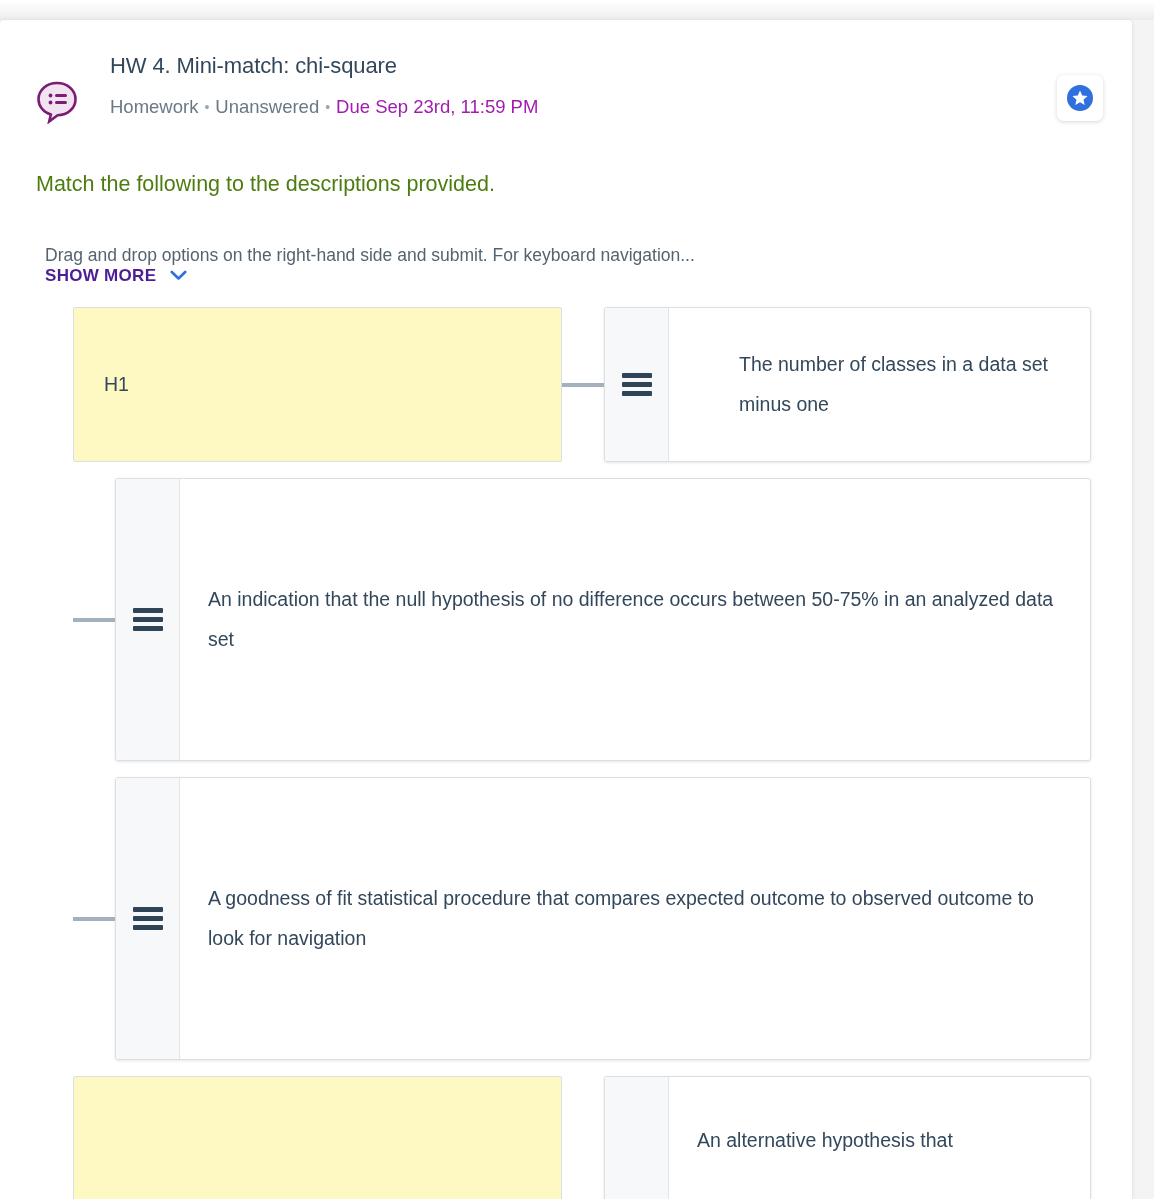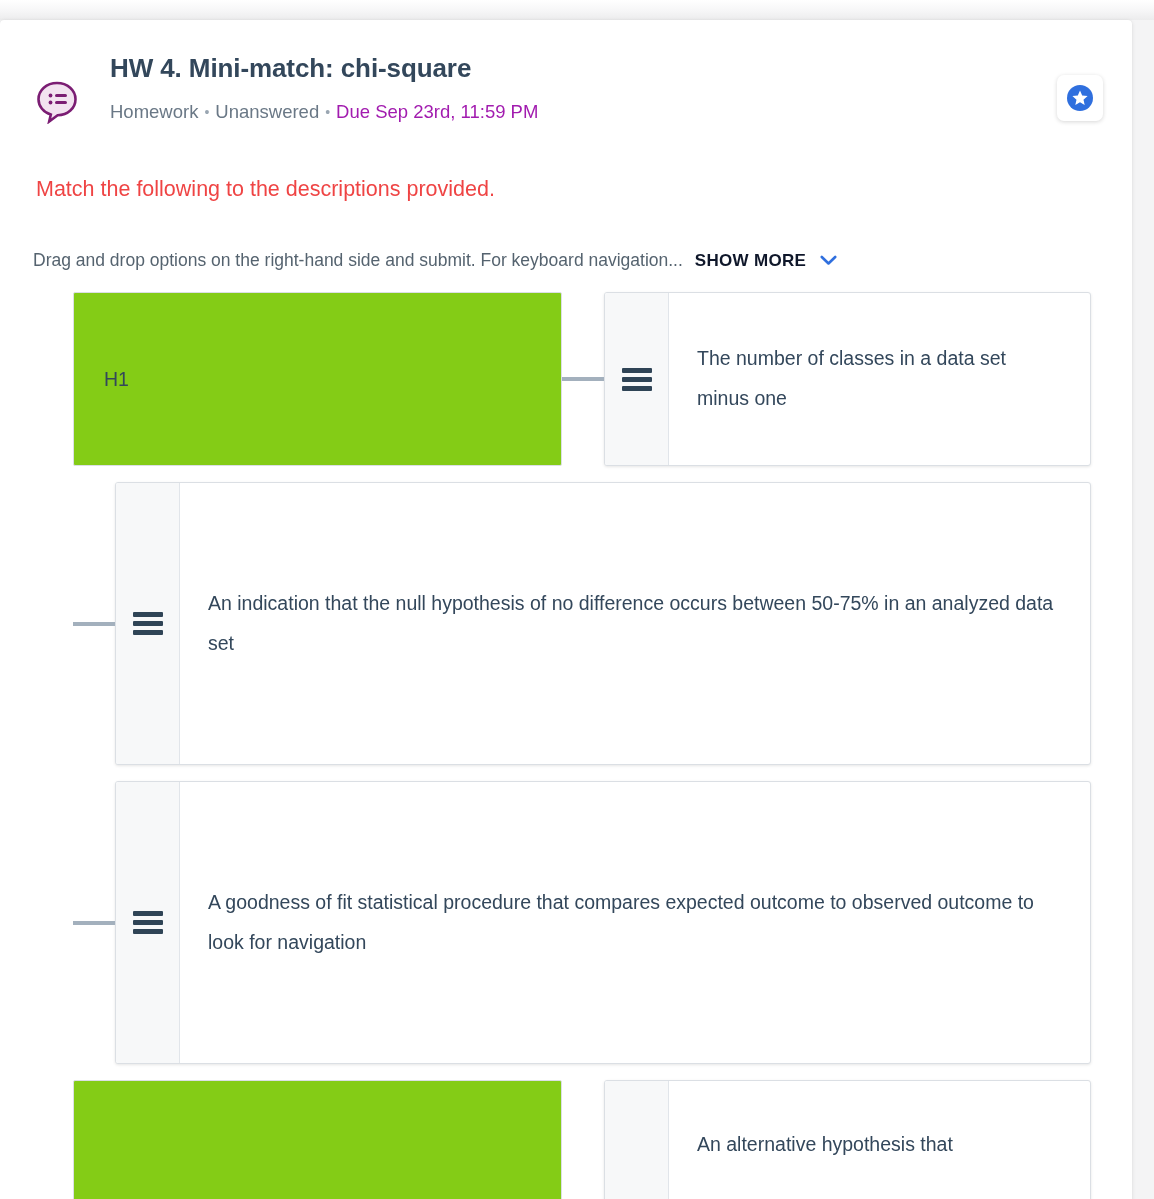--- a/index.html
+++ b/index.html
@@ -57,22 +57,22 @@
   }
 
   .header-text {
     margin-left: 30px;
     padding-top: 20px;
     flex: 1 1 auto;
     max-width: 560px;
   }
 
   .assignment-title {
-    font-size: 26px;
-    font-weight: bold;
+    font-size: 22px;
+    font-weight: normal;
     color: #33475b;
     line-height: 1.3;
     letter-spacing: -0.1px;
   }
 
   .meta-line {
     margin-top: 8px;
     font-size: 18.5px;
     line-height: 1.95;
     color: #6a7886;
@@ -100,35 +100,36 @@
     display: flex;
     align-items: center;
     justify-content: center;
     cursor: pointer;
   }
 
   
   .prompt {
     margin: 46px 0 0 36px;
     font-size: 21.5px;
-    color: #ef4444;
+    color: #4d7c0f;
     line-height: 1.3;
   }
 
   .instructions {
     margin: 46px 0 4px 33px;
     font-size: 17.5px;
     color: #55636f;
     display: flex;
     align-items: baseline;
     flex-wrap: nowrap;
+    flex-direction: column;
   }
   .instructions .itext { white-space: nowrap; }
   .show-more {
-    color: #0f172a;
+    color: #4c1d95;
     font-weight: bold;
     margin-left: 12px;
     letter-spacing: 0.3px;
     cursor: pointer;
     white-space: nowrap;
     font-size: 17px;
   }
   .chev {
     display: inline-block;
     margin-left: 9px;
@@ -146,21 +147,21 @@
     align-items: stretch;
     margin-bottom: 16px;
     padding-left: 73px;
     padding-right: 41px;
   }
 
   .term-box {
     width: 489px;
     flex: 0 0 489px;
     border: 1px solid #dbdfe4;
-    background: #84cc16;
+    background: #fef9c3;
     display: flex;
     align-items: center;
     padding: 0 30px;
     border-radius: 2px;
   }
 
   .term-label {
     font-size: 19.5px;
     color: #33475b;
   }
@@ -217,21 +218,21 @@
     flex: 1 1 auto;
     padding: 0 28px;
     display: flex;
     align-items: center;
     font-size: 19.5px;
     color: #33475b;
     line-height: 2.05;
   }
 
   
-  .row-h1   .term-box, .row-h1   .answer-card { height: 174px; }
+  .row-h1   .term-box, .row-h1   .answer-card { height: 155px; gap: 42px; }
   .row-dof  .term-box, .row-dof  .answer-card { height: 283px; }
   .row-p    .term-box, .row-p    .answer-card { height: 283px; }
   .row-alt  .term-box, .row-alt  .answer-card { height: 160px; }
 
   .row-alt .answer-text { align-items: flex-start; padding-top: 44px; }
 </style>
 </head>
 <body>
 
 <div class="page">

